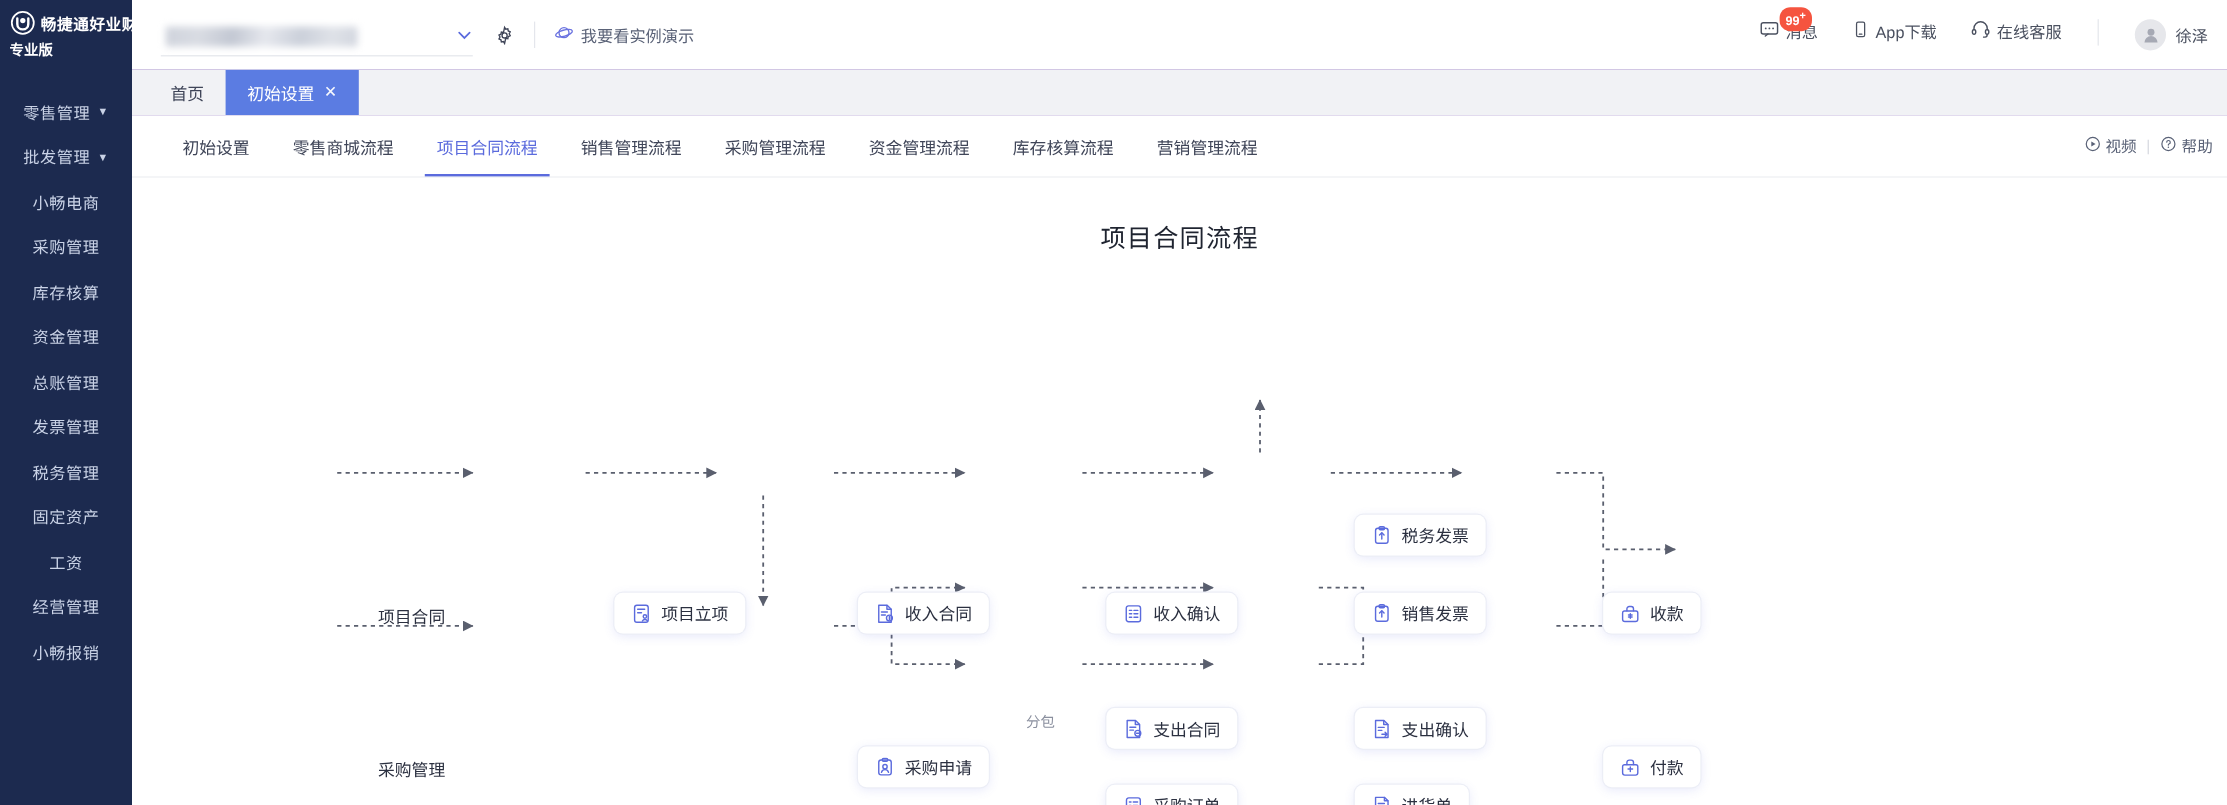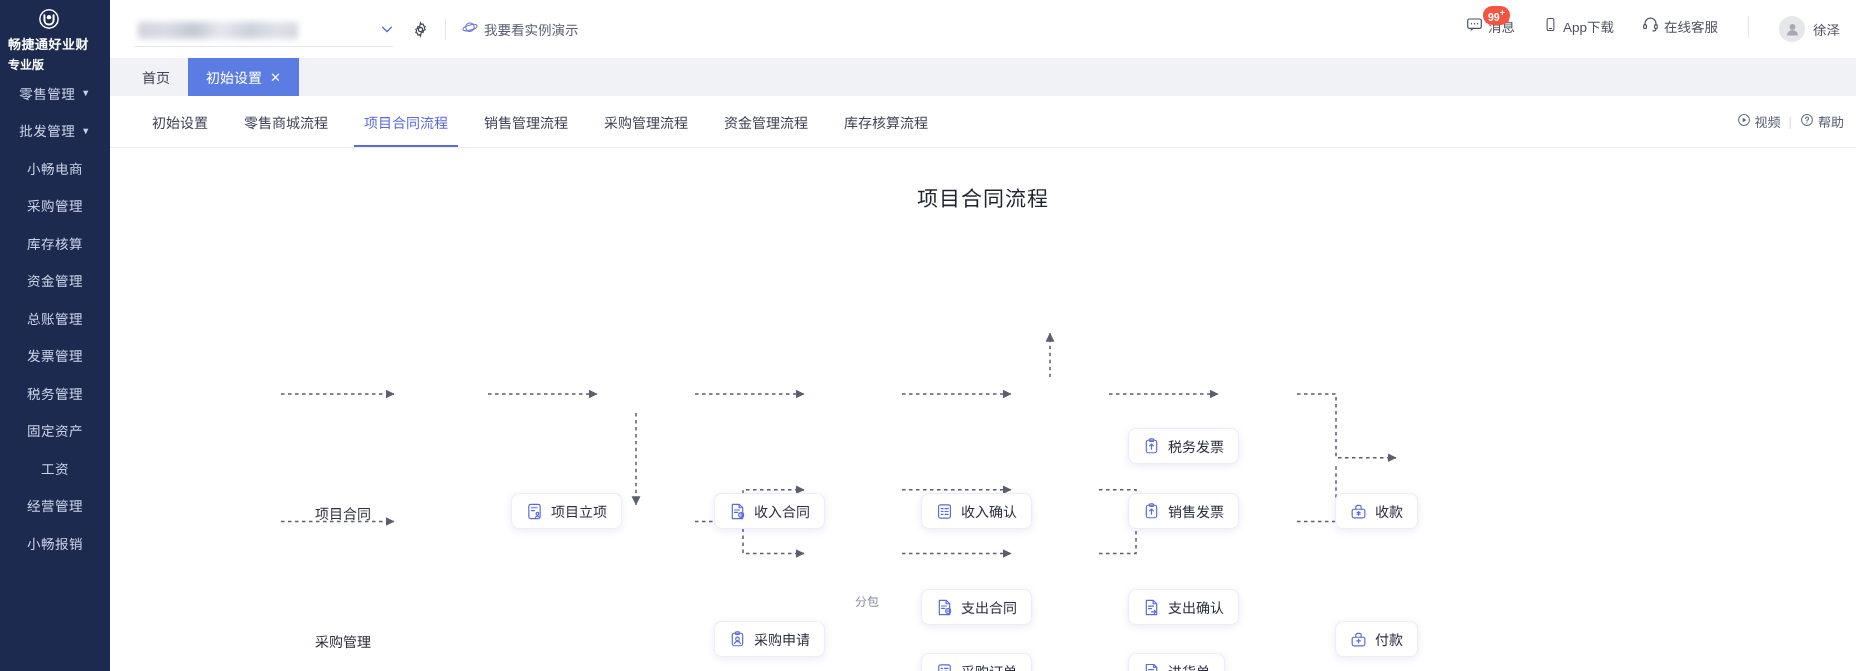--- a/index.html
+++ b/index.html
@@ -18,21 +18,21 @@
     background: #1c2a4f;
     flex: 0 0 110px;
     position: relative;
     z-index: 5;
   }
   .brand {
     height: 58px;
     padding: 8px 0 0 0;
     display: flex; flex-direction: column; align-items: flex-start;
   }
-  .brand-row { display:flex; align-items:center; gap:4px; padding-left:8px;flex-direction:column; }
+  .brand-row { display:flex; align-items:center; gap:4px; padding-left:8px; }
   .brand-logo { width: 22px; height: 22px; flex:0 0 22px; }
   .brand-name {
     color: #ffffff; font-size: 13px; letter-spacing: .5px; white-space: nowrap;
     font-weight: 600; overflow:hidden;
   }
   .brand-sub {
     color: #ffffff; font-size: 12px; font-weight: 600;
     padding-left: 8px; margin-top: 2px;
   }
   .nav { padding-top: 16px; }
@@ -302,20 +302,21 @@
     <div class="content">
       <div class="subtabs">
         <div id="subtabs-host" style="display:flex;align-items:center;">
             <div class="subtab">初始设置</div>
             <div class="subtab">零售商城流程</div>
             <div class="subtab active">项目合同流程</div>
             <div class="subtab">销售管理流程</div>
             <div class="subtab">采购管理流程</div>
             <div class="subtab">资金管理流程</div>
             <div class="subtab">库存核算流程</div>
+            <div class="subtab">营销管理流程</div>
           </div>
         <div class="subtabs-right">
           <span class="sr-link">
             <span>
               <svg width="14" height="14" viewBox="0 0 18 18" fill="none" stroke="#5a6277" stroke-width="1.3">
                 <circle cx="9" cy="9" r="7"></circle>
                   <path d="M7.4 6.2 L12 9 L7.4 11.8 Z" fill="#5a6277" stroke="none"></path>
               </svg>
             </span>
             <span>视频</span>

